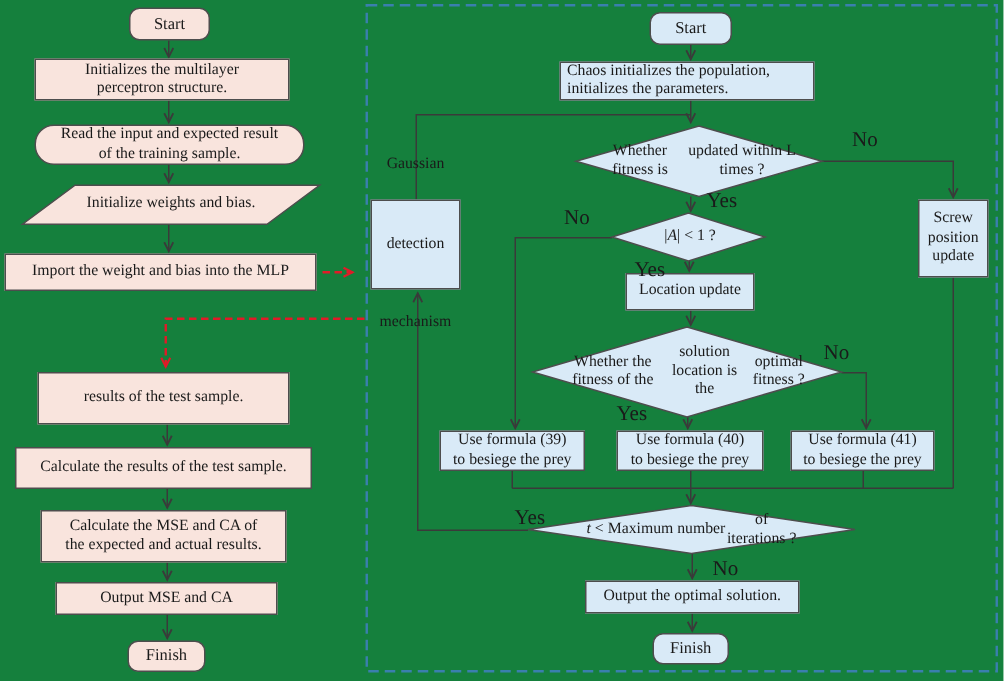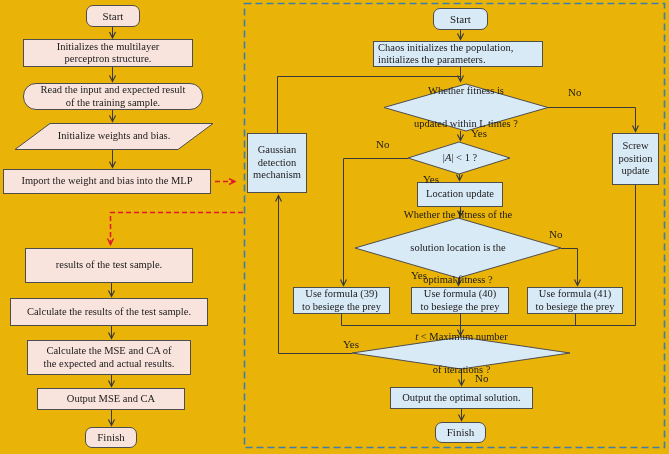--- a/index.html
+++ b/index.html
@@ -1,25 +1,25 @@
 <!DOCTYPE html>
 <html style="--pink_fill: #f9e4dd; --pink_border: #4d4d4d; --blue_fill: #d9eaf7; --blue_border: #4d4d4d; --line: #3a3a3a; --frame_dash: #3a7fae; --red_dash: #e01b28; --text: #1a1a1a;"><head>
 <meta charset="utf-8">
 <style>
   html,body{margin:0;padding:0;background:#ffffff;}
-  .stage{position:relative;width:669px;height:454px;font-family:"Liberation Serif",serif;overflow:hidden;background:#eab308;}
+  .stage{position:relative;width:669px;height:454px;font-family:"Liberation Serif",serif;overflow:hidden;background:#15803d;}
   svg.wires{position:absolute;left:0;top:0;z-index:1;}
   .nb{position:absolute;box-sizing:border-box;z-index:2;border:1px solid var(--pink_border,#4d4d4d);
       background:var(--pink_fill,#f9e4dd);display:flex;flex-direction:column;align-items:center;justify-content:center;
       text-align:center;font-size:10.5px;line-height:1.18;color:var(--text,#1a1a1a);}
   .blue{background:var(--blue_fill,#d9eaf7);border-color:var(--blue_border,#4d4d4d);}
   .round{border-radius:7px;font-size:11px;}
-  .txt{position:absolute;z-index:3;display:flex;flex-direction:column;align-items:center;justify-content:center;
-       text-align:center;font-size:10.5px;line-height:1.18;color:var(--text,#1a1a1a);gap:20px;}
-  .lbl{position:absolute;z-index:3;font-size:11px;color:var(--text,#1a1a1a);}
+  .txt{position:absolute;z-index:3;display:flex;flex-direction:row;align-items:center;justify-content:center;
+       text-align:center;font-size:10.5px;line-height:1.18;color:var(--text,#1a1a1a);}
+  .lbl{position:absolute;z-index:3;font-size:14px;color:var(--text,#1a1a1a);}
   .leftalign{align-items:flex-start;text-align:left;padding-left:4px;}
   .it{font-style:italic;}
   .row{white-space:pre;}
 </style>
 </head>
 <body>
 
 <div class="stage">
 
   <svg class="wires" width="669" height="454" viewBox="0 0 669 454">
@@ -145,21 +145,21 @@
   <div class="nb blue" style="left:411px;top:287px;width:98px;height:27px;">
     <div>Use formula (40)</div>
     <div>to besiege the prey</div>
   </div>
 
   <div class="nb blue" style="left:527px;top:287px;width:96px;height:27px;">
     <div>Use formula (41)</div>
     <div>to besiege the prey</div>
   </div>
 
-  <div class="nb blue" style="left:247px;top:133px;width:60px;height:60px;">
+  <div class="nb blue" style="left:247px;top:133px;width:60px;height:60px;gap:40px;">
     <div>Gaussian</div>
     <div>detection</div>
     <div>mechanism</div>
   </div>
 
   <div class="txt" style="left:391px;top:339px;width:141px;height:29px;">
     <div class="row"><span class="it">t</span><span> &lt; Maximum number</span></div>
     <div>of iterations ?</div>
   </div>
 

